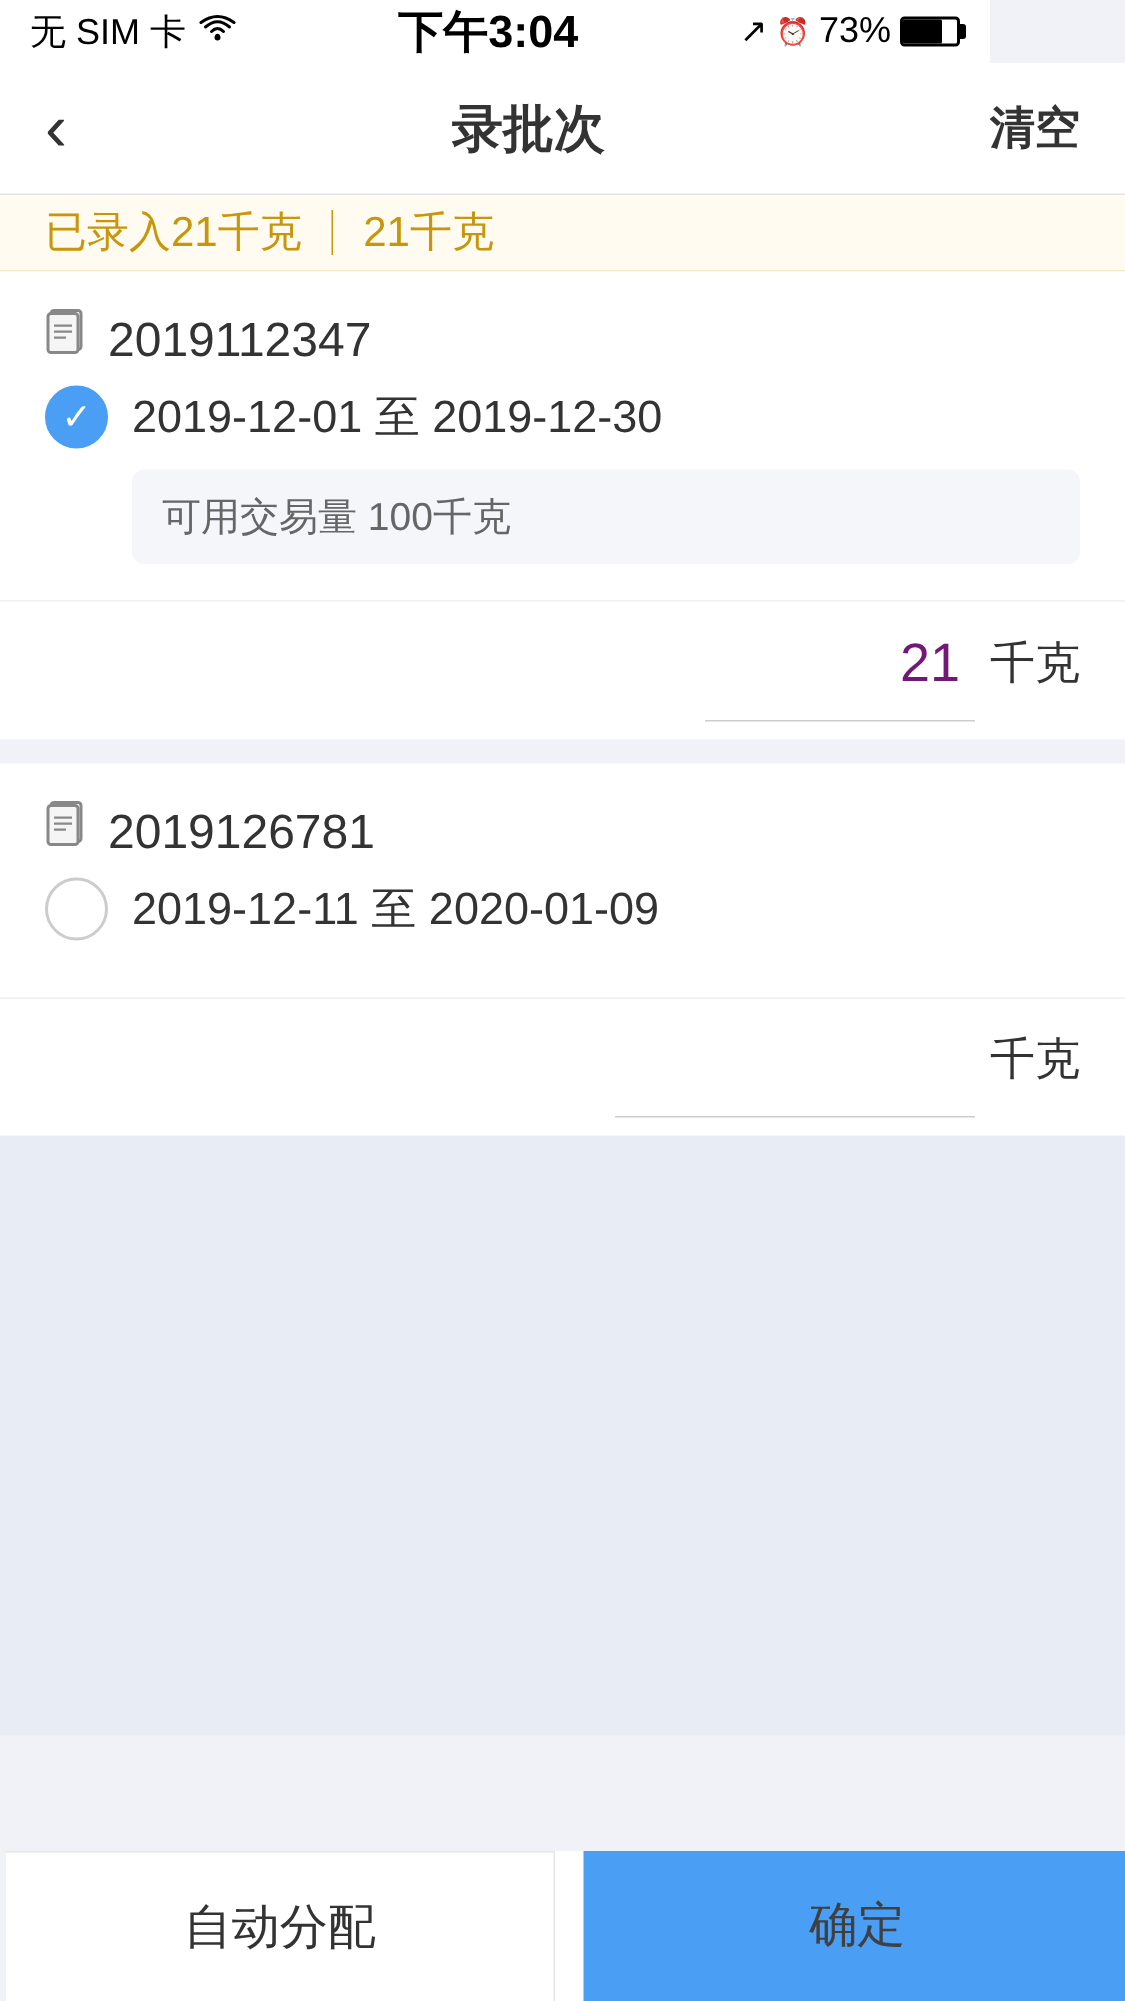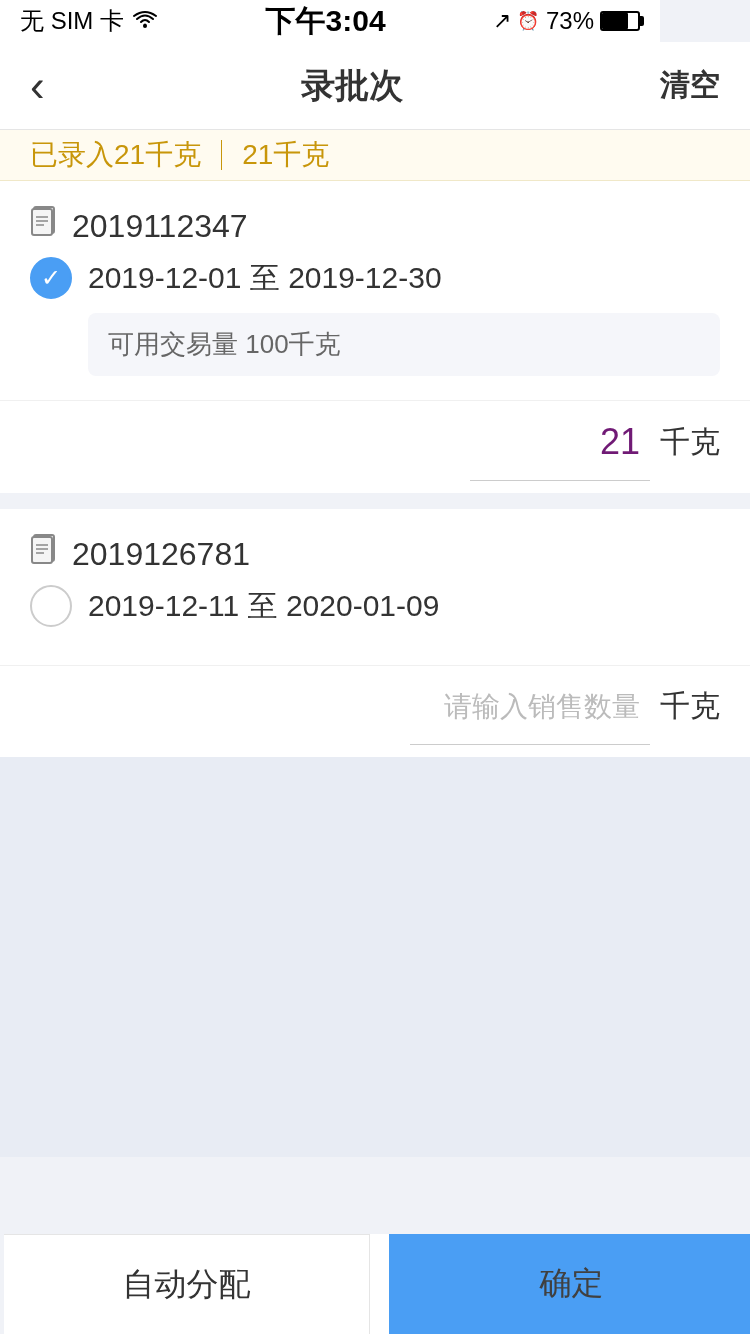--- a/index.html
+++ b/index.html
@@ -341,21 +341,20 @@
     <span class="batch-id">2019126781</span>
   </div>
   <div class="batch-date-row">
     <div class="radio-btn"></div>
     <span class="batch-date">2019-12-11 至 2020-01-09</span>
   </div>
 </div>
 
 <div class="input-row" style="position:relative; padding-bottom: 30px;">
   <div style="position:absolute; bottom: 12px; right: 100px; width:240px; height:1px; background:#ccc;"></div>
-  <span class="input-placeholder">请输入销售数量</span>
   <span class="input-unit">千克</span>
 </div>
 
 <div class="empty-area" style="height: 390px; background: #e8ecf4;"></div>
 
 <div class="bottom-bar">
   <button class="btn-auto">自动分配</button>
   <button class="btn-confirm">确定</button>
 </div>
 

